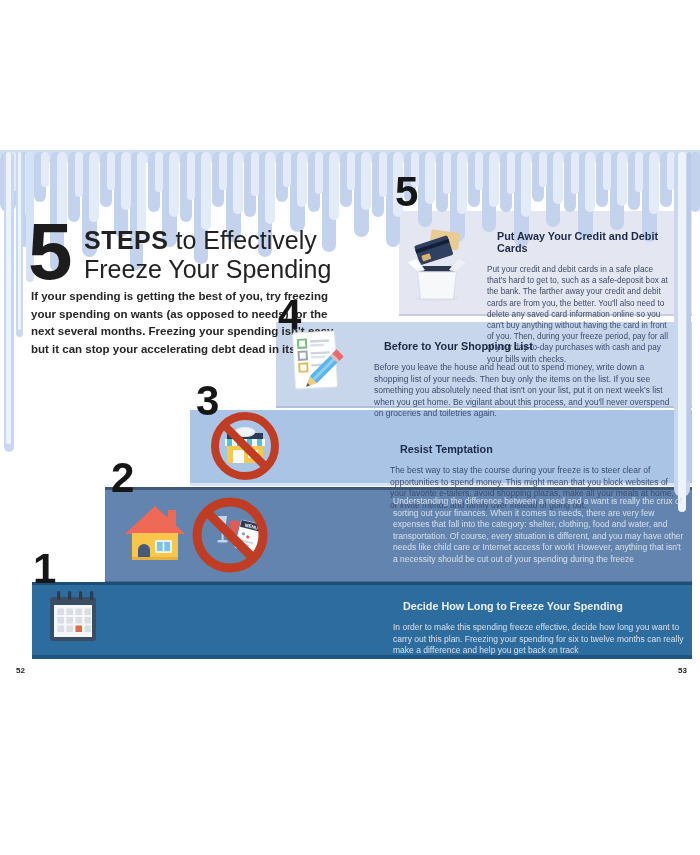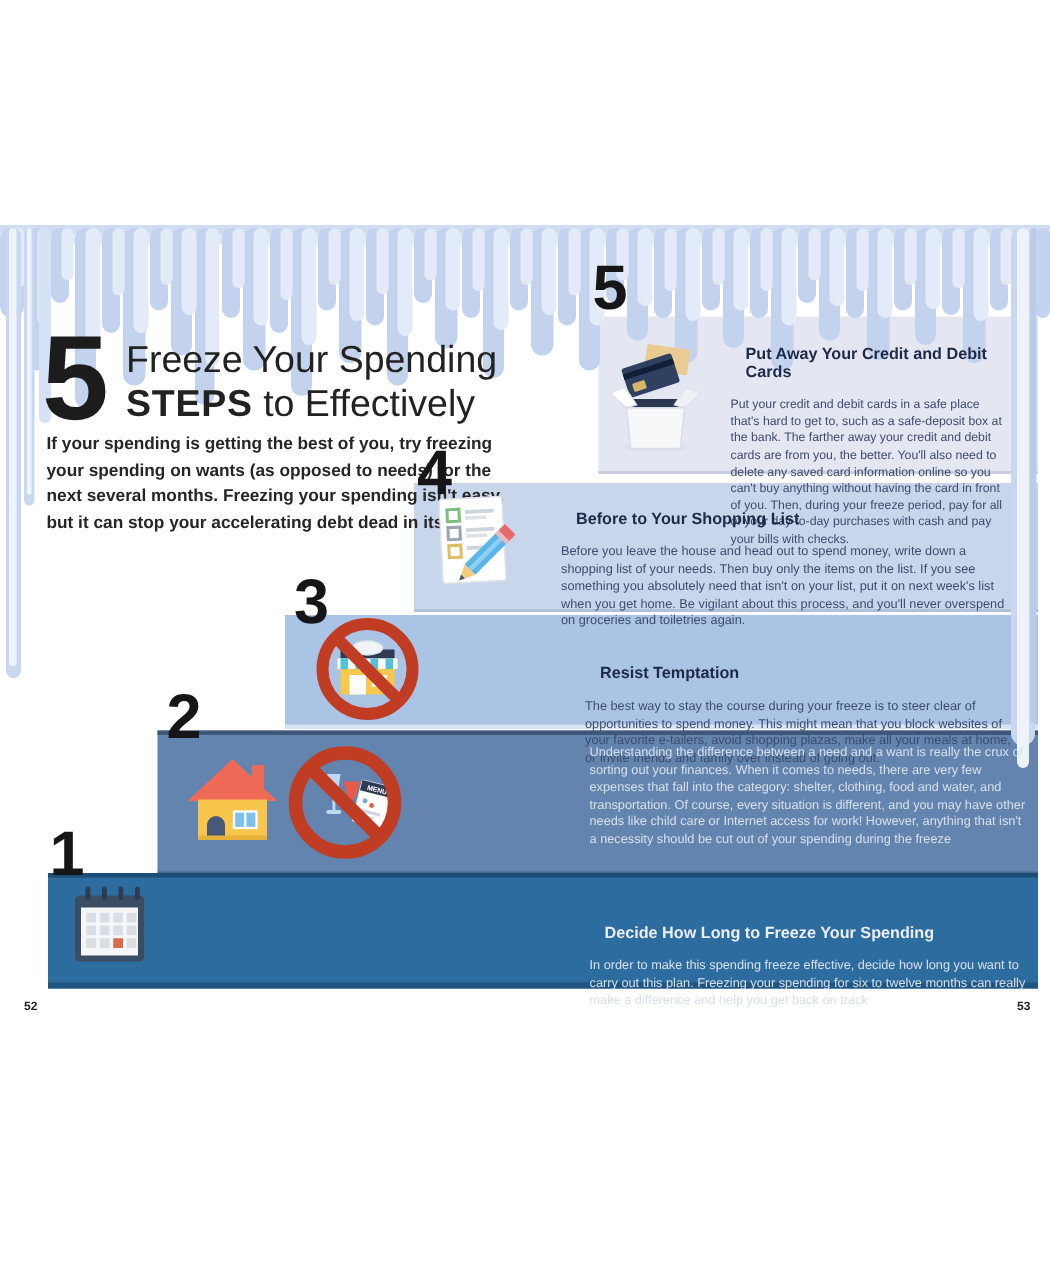--- a/index.html
+++ b/index.html
@@ -45,21 +45,21 @@
   #s3 .icon{left:20px;top:1px;}
   #s3 .txt{left:200px;top:23px;width:292px;}
   #s2{left:105px;top:487px;width:587px;height:91px;}
   #s2 .num{left:6px;top:-30px;}
   #s2 .icon-house{left:18px;top:17px;}
   #s2 .icon-nosign{left:86px;top:9px;}
   #s2 .txt{left:288px;top:8px;width:292px;}
   #s1{left:32px;top:582px;width:660px;height:70px;}
   #s1 .num{left:1px;top:-34px;}
   #s1 .icon{left:16px;top:8px;}
-  #s1 .txt{left:361px;top:24px;width:302px;}
+  #s1 .txt{left:361px;top:8px;width:302px;}
   
   .pagenum{position:absolute;top:666px;font-size:8px;font-weight:700;color:#222;}
   #pg-left{left:16px;}
   #pg-right{left:678px;}
 </style>
 </head>
 <body>
 
 <div id="page">
 
@@ -170,22 +170,22 @@
     <rect x="18" y="152" width="3" height="178" rx="1.5" fill="#eef3fb"></rect>
     <rect x="26" y="152" width="8" height="130" rx="4" fill="#d5e1f4"></rect>
 
     <rect x="674" y="152" width="16" height="345" rx="8" fill="#c9d8f0"></rect>
     <rect x="687" y="152" width="4" height="330" rx="2" fill="#b9cbe8"></rect>
     <rect x="678" y="152" width="8" height="360" rx="4" fill="#eef3fb"></rect>
   </svg>
 
   <div class="hdr" id="big5">5</div>
   <div class="hdr" id="titleblock">
+    <div><span class="b">STEPS</span><span> to Effectively</span></div>
     <div>Freeze Your Spending</div>
-    <div><span class="b">STEPS</span><span> to Effectively</span></div>
   </div>
   <div class="hdr" id="intro">If your spending is getting the best of you, try freezing your spending on wants (as opposed to needs) for the next several months. Freezing your spending isn't easy, but it can stop your accelerating debt dead in its tracks.</div>
 
   <div class="step" id="s5">
     <div class="num">5</div>
     <svg class="icon" width="64" height="76" viewBox="0 0 66 76">
       <ellipse cx="33" cy="71" rx="22" ry="3.5" fill="#dde1ea"></ellipse>
       <path d="M12 38 L54 38 L50 50 L16 50 Z" fill="#2b3850"></path>
       <g transform="rotate(8 41 11)">
           <rect x="26" y="2" width="30" height="18" rx="2" fill="#eacb92"></rect>

